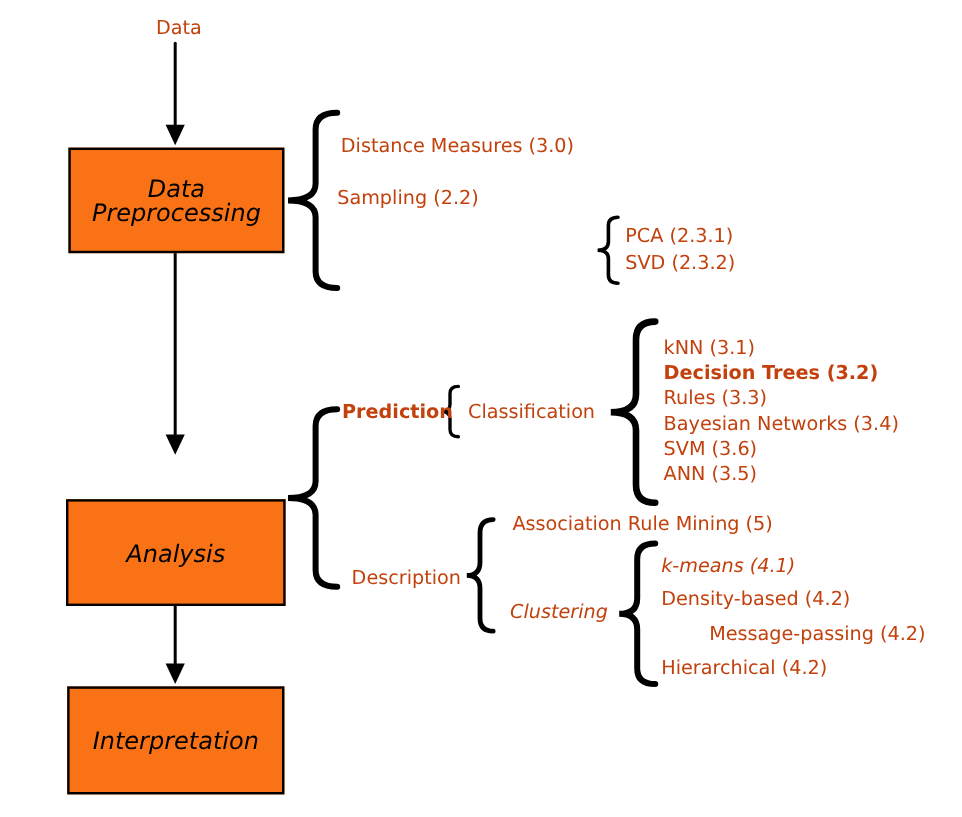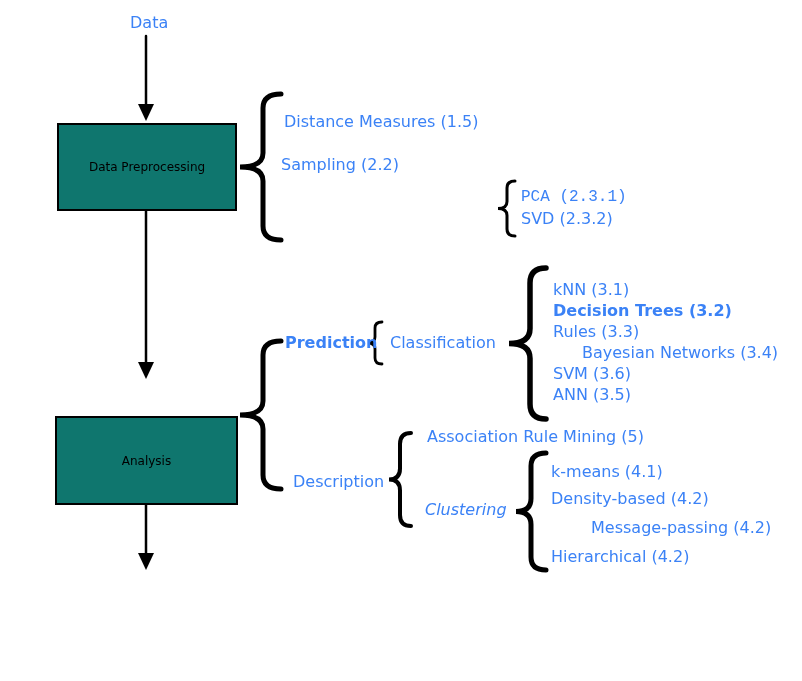--- a/index.html
+++ b/index.html
@@ -2,27 +2,27 @@
 <html><head>
 <meta charset="utf-8">
 <style>
   html,body{margin:0;padding:0;background:#ffffff;}
   .canvas{
     position:relative;width:802px;height:681px;background:#ffffff;
     font-family:"DejaVu Sans","Liberation Sans",sans-serif;color:#000000;overflow:hidden;
   }
   svg.overlay{position:absolute;left:0;top:0;width:802px;height:681px;}
   .node{
-    position:absolute;border:2.5px solid #000000;background:#0f766e;
+    position:absolute;border:2.5px solid #000000;background:#f97316;
     display:flex;align-items:center;justify-content:center;
-    font-size:12px;line-height:1;text-align:center;
+    font-size:20px;line-height:1;text-align:center;font-style:italic;
   }
   .lbl{
     position:absolute;transform:translateY(-50%);
-    white-space:nowrap;font-size:16px;line-height:1;color:#3b82f6;
+    white-space:nowrap;font-size:16px;line-height:1;color:#c2410c;
   }
   .stroke{fill:none;stroke:#000000;stroke-linecap:round;}
   .fillhead{fill:#000000;stroke:none;}
 </style>
 </head>
 <body>
 
 <div class="canvas">
 
   <svg class="overlay" viewBox="0 0 802 681" aria-hidden="true">
@@ -60,36 +60,39 @@
   <div class="lbl" style="left:130px;top:23px;">Data</div>
 
   <div class="node" style="left:57px;top:123px;width:176px;height:84px;">
     <span>Data Preprocessing</span>
   </div>
 
   <div class="node" style="left:55px;top:380px;width:179px;height:85px;margin-top:36px;">
     <span>Analysis</span>
   </div>
 
+  <div class="node" style="left:56px;top:572px;width:177px;height:86px;">
+    <span>Interpretation</span>
+  </div>
 
-  <div class="lbl" style="left:284px;top:122px;">Distance Measures (1.5)</div>
+  <div class="lbl" style="left:284px;top:122px;">Distance Measures (3.0)</div>
   <div class="lbl" style="left:281px;top:165px;">Sampling (2.2)</div>
-  <div class="lbl" style="left:521px;top:197px;font-family:Liberation Mono, monospace;">PCA (2.3.1)</div>
+  <div class="lbl" style="left:521px;top:197px;">PCA (2.3.1)</div>
   <div class="lbl" style="left:521px;top:219px;">SVD (2.3.2)</div>
 
   <div class="lbl" style="left:285px;top:343px;font-weight:bold;">Prediction</div>
   <div class="lbl" style="left:390px;top:343px;">Classification</div>
   <div class="lbl" style="left:553px;top:290px;">kNN (3.1)</div>
   <div class="lbl" style="left:553px;top:311px;font-weight:bold;">Decision Trees (3.2)</div>
   <div class="lbl" style="left:553px;top:332px;">Rules (3.3)</div>
-  <div class="lbl" style="left:582px;top:353px;">Bayesian Networks (3.4)</div>
+  <div class="lbl" style="left:553px;top:353px;">Bayesian Networks (3.4)</div>
   <div class="lbl" style="left:553px;top:374px;">SVM (3.6)</div>
   <div class="lbl" style="left:553px;top:395px;">ANN (3.5)</div>
 
   <div class="lbl" style="left:293px;top:482px;">Description</div>
   <div class="lbl" style="left:427px;top:437px;">Association Rule Mining (5)</div>
   <div class="lbl" style="left:425px;top:510px;font-style:italic;">Clustering</div>
-  <div class="lbl" style="left:551px;top:472px;">k-means (4.1)</div>
+  <div class="lbl" style="left:551px;top:472px;font-style:italic;">k-means (4.1)</div>
   <div class="lbl" style="left:551px;top:499px;">Density-based (4.2)</div>
   <div class="lbl" style="left:551px;top:528px;margin-left:40px;">Message-passing (4.2)</div>
   <div class="lbl" style="left:551px;top:557px;">Hierarchical (4.2)</div>
 
 </div>
 
 </body></html>

